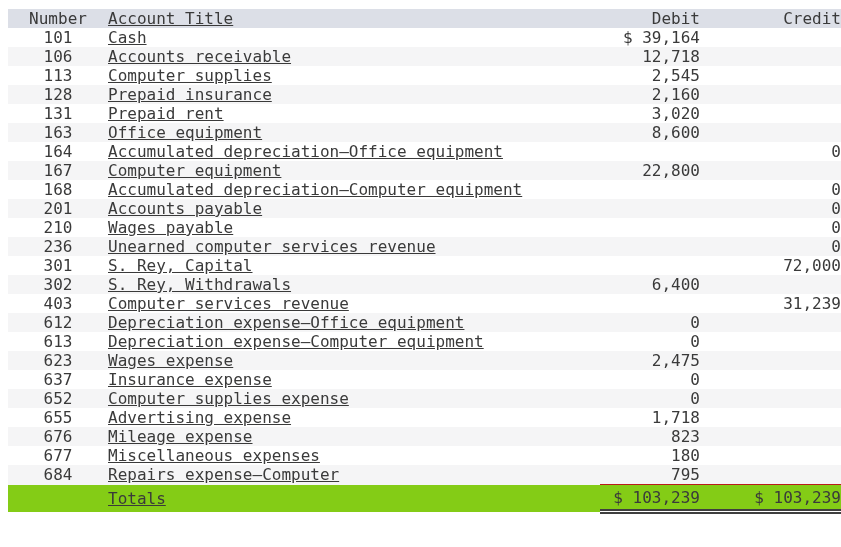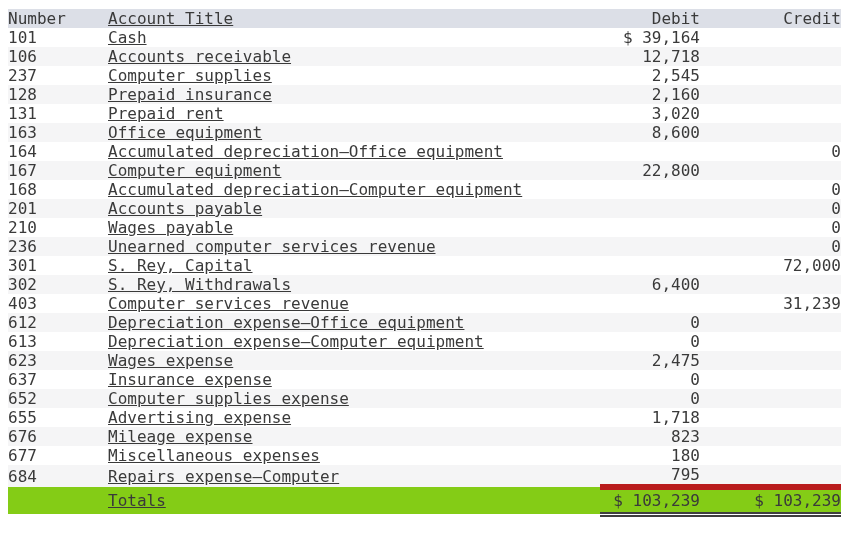--- a/index.html
+++ b/index.html
@@ -29,33 +29,33 @@
     padding: 0;
     height: 19px;
     overflow: hidden;
     white-space: nowrap;
     font-weight: normal;
     vertical-align: middle;
   }
   .tb thead th {
     background: #dcdfe7;
   }
-  .c-num    { width: 100px; text-align: left; padding-right: 8px; }
+  .c-num    { width: 100px; text-align: center; padding-right: 8px; }
   .c-title  { width: 492px; text-align: left; text-decoration: underline; }
   .c-debit  { width: 100px; text-align: right;  padding-right: 5px; }
   .c-credit { width: 141px; text-align: right;  padding-right: 25px; }
   .tb thead th.c-debit,
   .tb thead th.c-credit { text-align: right; }
   .tb tbody tr:nth-child(even) { background: #f5f5f6; }
   .tb tfoot tr {
     background: #84cc16;
     height: 27px;
   }
   .tb tfoot td.rule {
-    border-top: 6px solid #b91c1c;
+    border-top: 1px solid #b91c1c;
     border-bottom: 5px double #3f3f3f;
   }
 </style>
 </head>
 <body>
 
 <div class="wrap">
   <table class="tb">
     <thead>
       <tr>
@@ -72,21 +72,21 @@
           <td class="c-debit">$ 39,164</td>
           <td class="c-credit"></td>
         </tr>
         <tr>
           <td class="c-num">106</td>
           <td class="c-title">Accounts receivable</td>
           <td class="c-debit">12,718</td>
           <td class="c-credit"></td>
         </tr>
         <tr>
-          <td class="c-num">237</td>
+          <td class="c-num">113</td>
           <td class="c-title">Computer supplies</td>
           <td class="c-debit">2,545</td>
           <td class="c-credit"></td>
         </tr>
         <tr>
           <td class="c-num">128</td>
           <td class="c-title">Prepaid insurance</td>
           <td class="c-debit">2,160</td>
           <td class="c-credit"></td>
         </tr>

